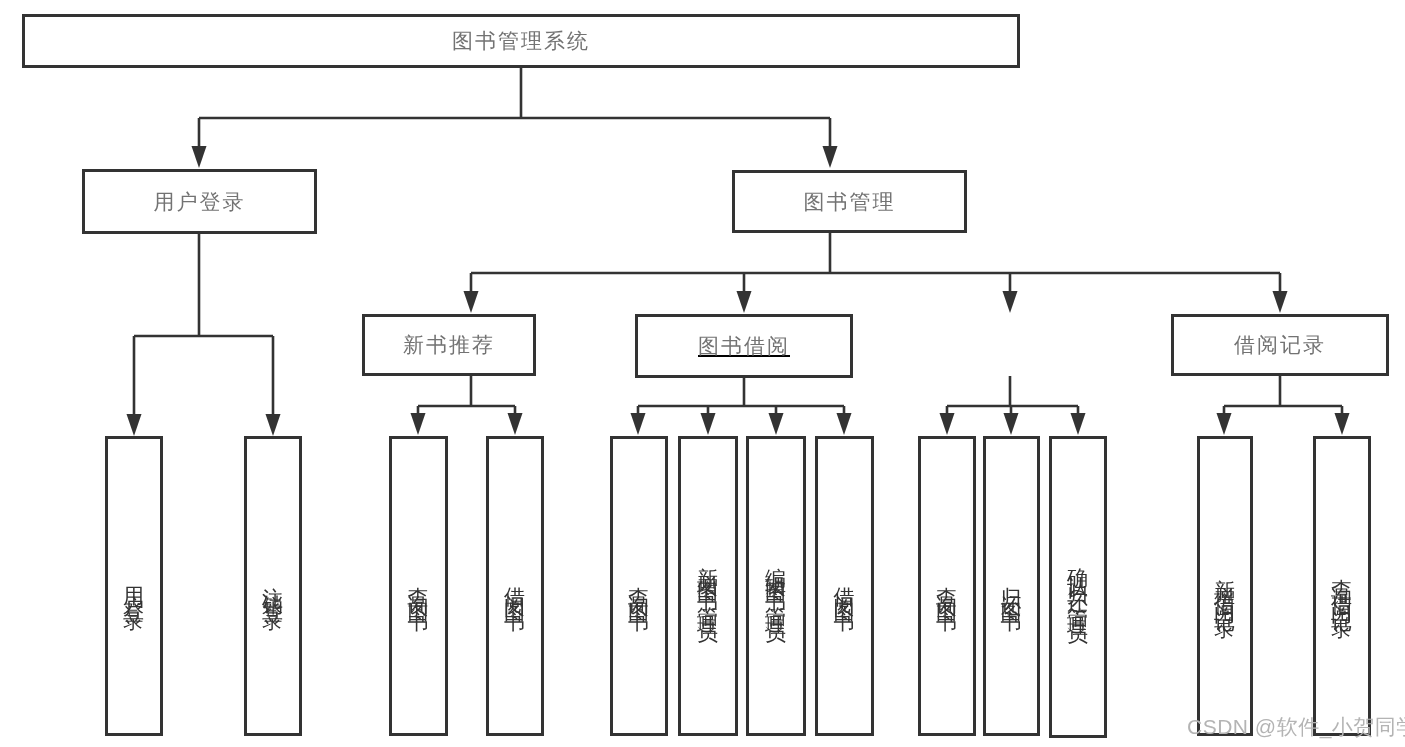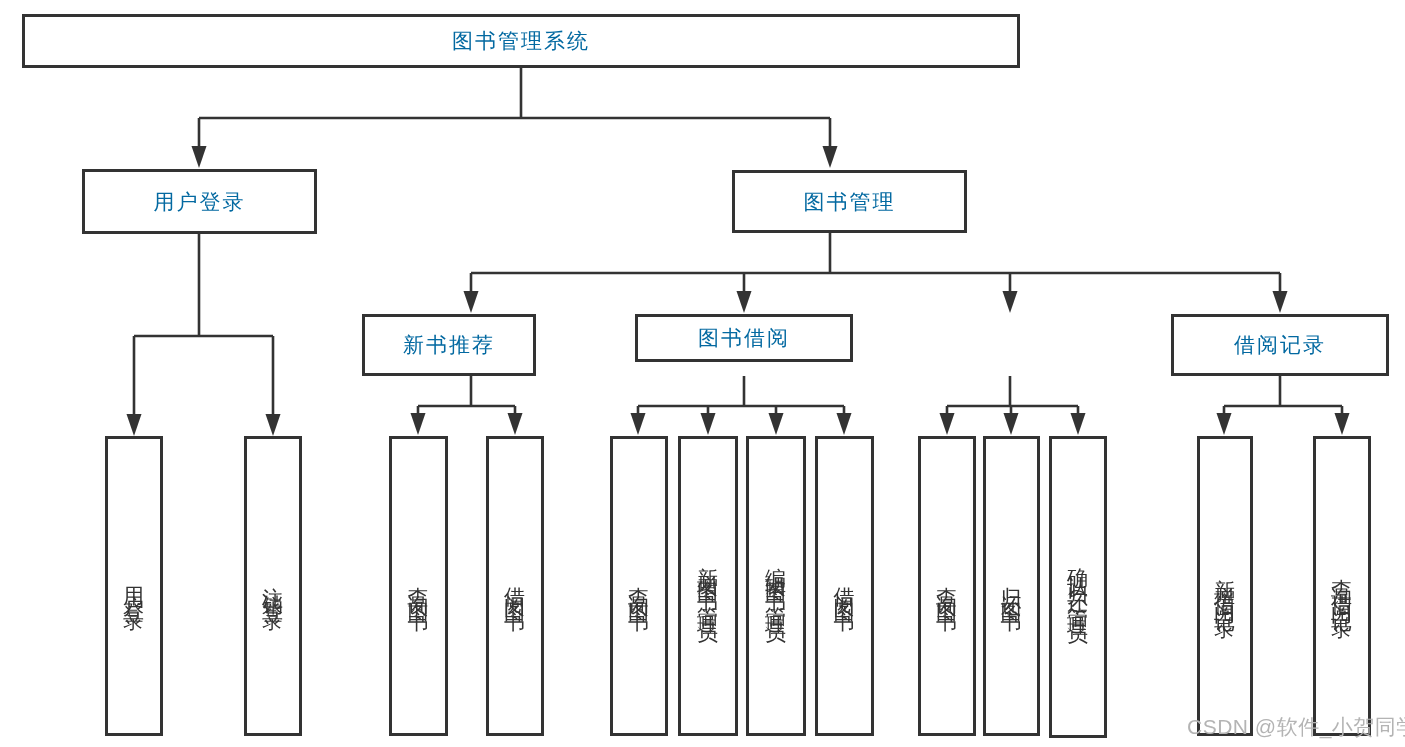--- a/index.html
+++ b/index.html
@@ -13,21 +13,21 @@
   #connectors{position:absolute;left:0;top:0;z-index:0;}
   .box{
     position:absolute;
     box-sizing:border-box;
     background:#ffffff;
     border:3px solid #333333;
     display:flex;align-items:center;justify-content:center;
     z-index:1;
   }
   .h-label{
-    font-size:21px;color:#0369a1;letter-spacing:2px;white-space:nowrap;
+    font-size:21px;color:#737373;letter-spacing:2px;white-space:nowrap;
   }
   .v-label{
     writing-mode:vertical-rl;
     text-orientation:mixed;
     font-size:21px;color:#333333;letter-spacing:8px;line-height:1;
     white-space:nowrap;
   }
   #watermark{
     position:absolute;left:1187px;top:713px;z-index:3;
     font-size:21px;color:#b4b4b4;letter-spacing:0.5px;white-space:nowrap;
@@ -85,21 +85,21 @@
   <div class="box" style="left:82px;top:169px;width:235px;height:65px;">
     <span class="h-label">用户登录</span>
   </div>
   <div class="box" style="left:712px;top:170px;width:235px;height:63px;margin-left:20px;">
     <span class="h-label">图书管理</span>
   </div>
 
   <div class="box" style="left:362px;top:314px;width:174px;height:62px;">
     <span class="h-label">新书推荐</span>
   </div>
-  <div class="box" style="left:635px;top:314px;width:218px;height:48px;">
+  <div class="box" style="left:635px;top:314px;width:218px;height:64px;text-decoration:underline;">
     <span class="h-label">图书借阅</span>
   </div>
   <div class="box" style="left:1171px;top:314px;width:218px;height:62px;">
     <span class="h-label">借阅记录</span>
   </div>
 
   <div class="box" style="left:105px;top:436px;width:58px;height:300px;">
     <span class="v-label">用户登录</span>
   </div>
   <div class="box" style="left:244px;top:436px;width:58px;height:300px;">

